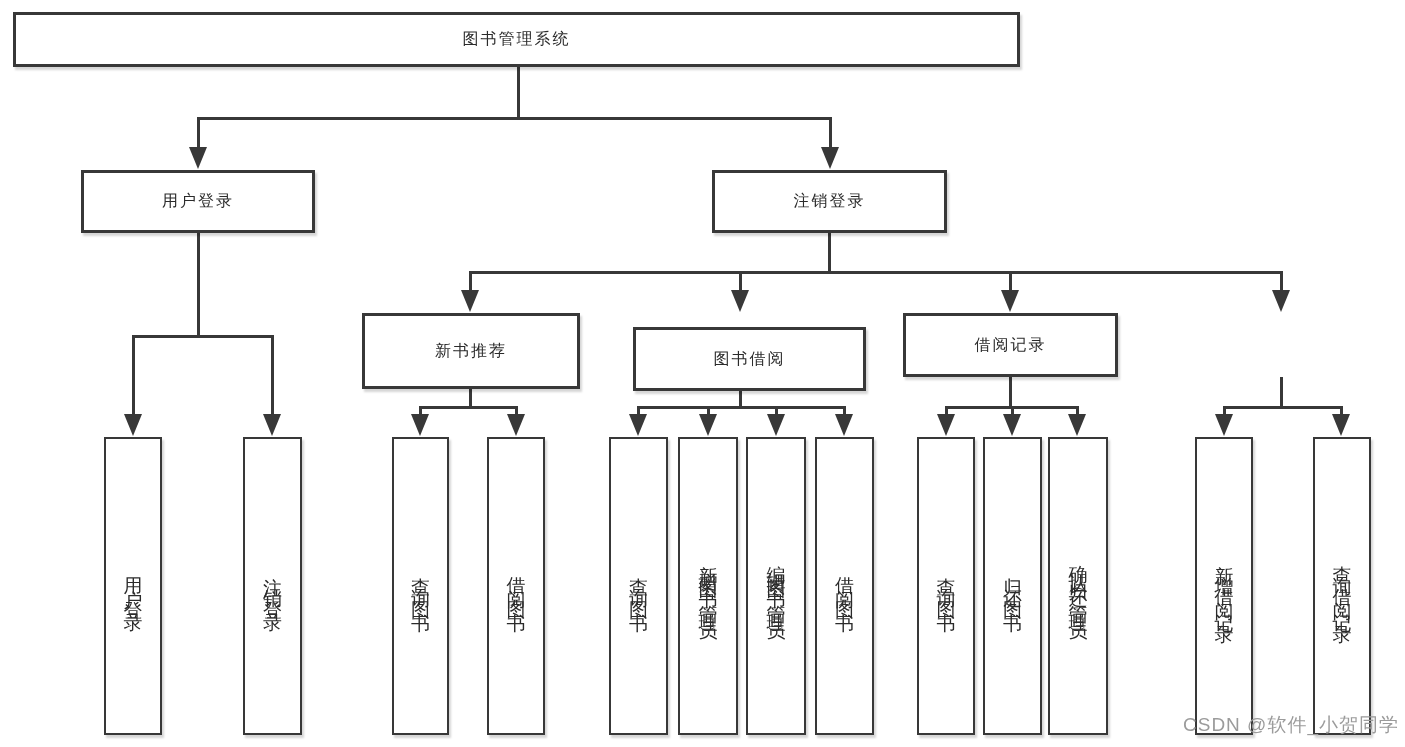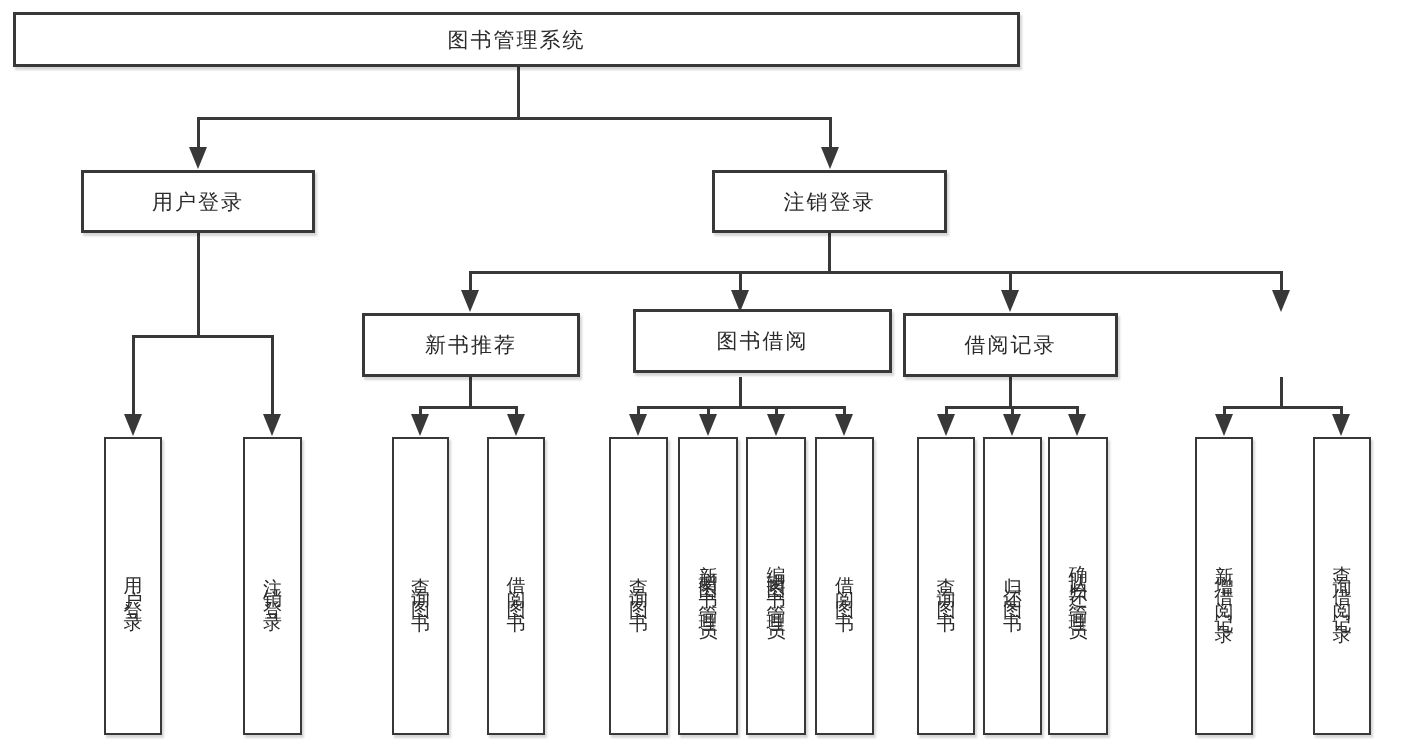--- a/index.html
+++ b/index.html
@@ -12,21 +12,21 @@
   }
   .node{
     position:absolute;
     box-sizing:border-box;
     border:3px solid #383838;
     background:#ffffff;
     display:flex;
     align-items:center;
     justify-content:center;
     color:#2b2b2b;
-    font-size:21px;
+    font-size:16px;
     letter-spacing:2px;
     box-shadow:2px 3px 2px rgba(0,0,0,0.16);
     z-index:2;
   }
   .leaf{
     border-width:2px;
     font-size:19px;
     letter-spacing:0;
   }
   .leaf .vtext{
@@ -69,24 +69,24 @@
     <span>图书管理系统</span>
   </div>
 
   <div class="node" style="left:81px;top:170px;width:234px;height:63px">
     <span>用户登录</span>
   </div>
   <div class="node" style="left:712px;top:170px;width:235px;height:63px">
     <span>注销登录</span>
   </div>
 
-  <div class="node" style="left:362px;top:313px;width:218px;height:64px">
+  <div class="node" style="left:362px;top:313px;width:218px;height:76px">
     <span>新书推荐</span>
   </div>
-  <div class="node" style="left:633px;top:309px;width:259px;height:64px">
+  <div class="node" style="left:633px;top:327px;width:233px;height:64px">
     <span>图书借阅</span>
   </div>
   <div class="node" style="left:903px;top:313px;width:215px;height:64px">
     <span>借阅记录</span>
   </div>
 
   <div class="node leaf" style="left:104px;top:437px;width:58px;height:298px">
     <span class="vtext">用户登录</span>
   </div>
   <div class="node leaf" style="left:243px;top:437px;width:59px;height:298px">
@@ -182,14 +182,15 @@
   <div class="vline" style="left:1076px;top:406px;height:12px"></div>
   <div class="arrow" style="left:1068px;top:414px"></div>
 
   <div class="vline" style="left:1280px;top:377px;height:32px"></div>
   <div class="hline" style="left:1223px;top:406px;width:119px"></div>
   <div class="vline" style="left:1223px;top:406px;height:12px"></div>
   <div class="arrow" style="left:1215px;top:414px"></div>
   <div class="vline" style="left:1340px;top:406px;height:12px"></div>
   <div class="arrow" style="left:1332px;top:414px"></div>
 
+  <div class="watermark">CSDN @软件_小贺同学</div>
 
 </div>
 
 </body></html>

